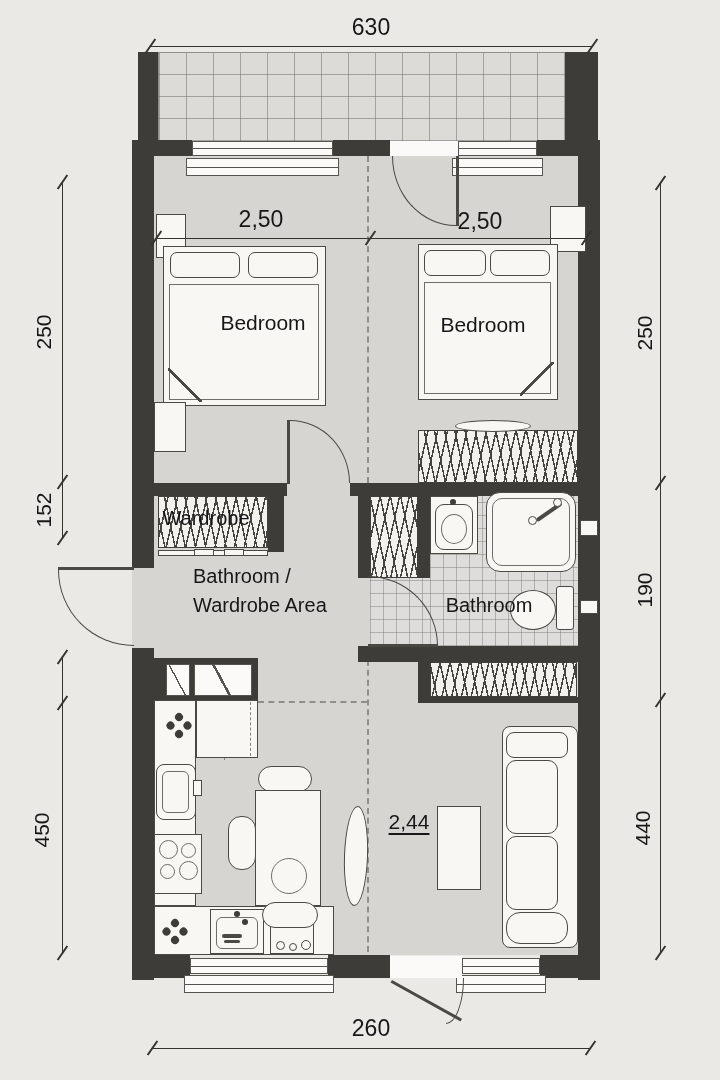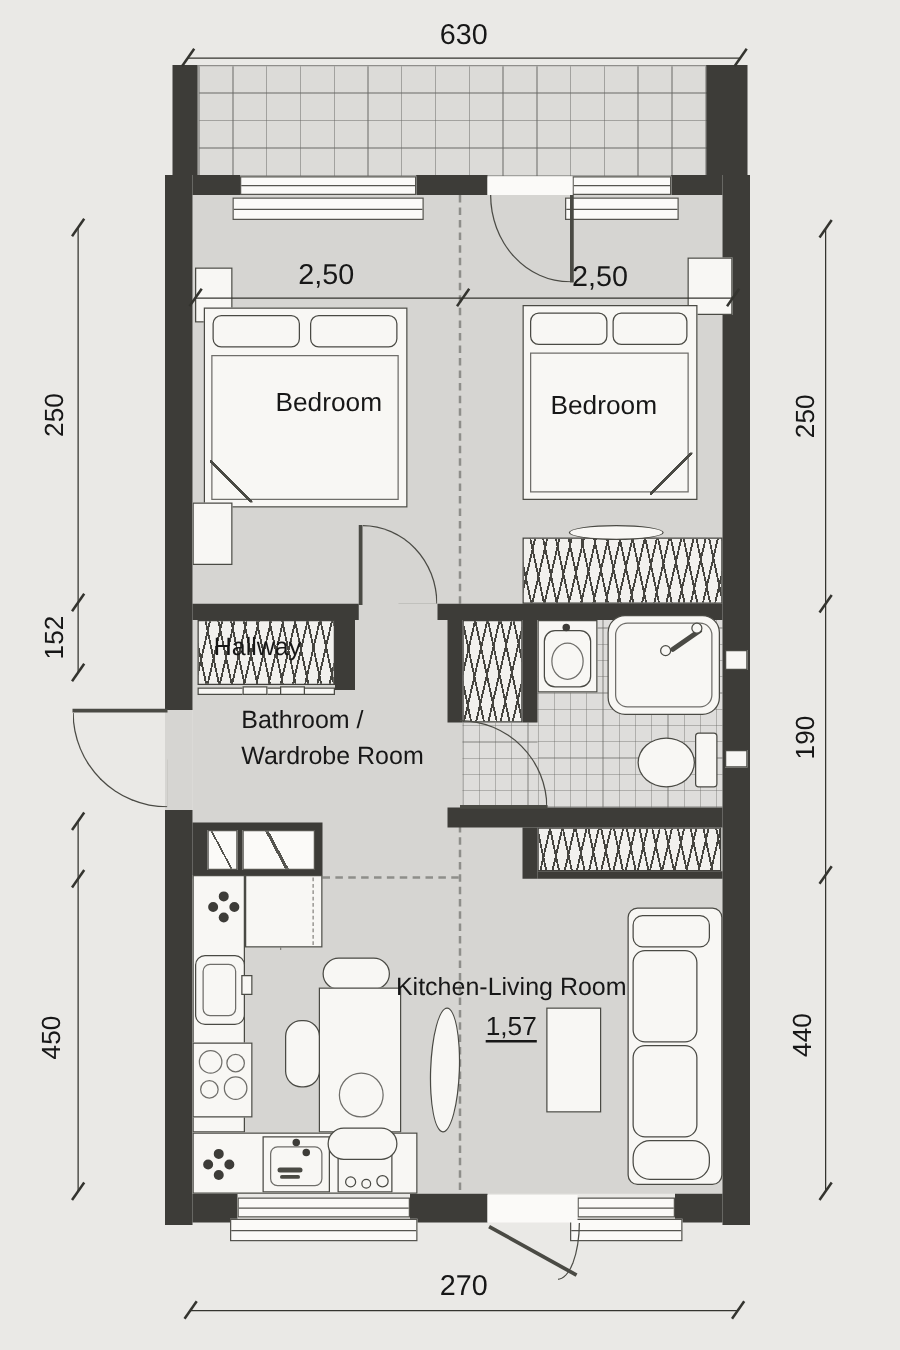--- a/index.html
+++ b/index.html
@@ -213,21 +213,21 @@
   <div class="dlh" style="left:156px;top:238px;width:430px;"></div>
   <div class="tk" style="left:156px;top:238px;"></div>
   <div class="tk" style="left:370px;top:238px;"></div>
   <div class="tk" style="left:586px;top:238px;"></div>
   <div class="dimlab" style="left:161px;top:206px;width:200px;">2,50</div>
   <div class="dimlab" style="left:380px;top:208px;width:200px;">2,50</div>
 
   <div class="dlh" style="left:152px;top:1048px;width:438px;"></div>
   <div class="tk" style="left:152px;top:1048px;"></div>
   <div class="tk" style="left:590px;top:1048px;"></div>
-  <div class="dimlab" style="left:152px;top:1015px;width:438px;">270</div>
+  <div class="dimlab" style="left:152px;top:1015px;width:438px;">260</div>
 
   <div class="dlv" style="left:62px;top:182px;height:356px;"></div>
   <div class="tk" style="left:62px;top:182px;"></div>
   <div class="tk" style="left:62px;top:482px;"></div>
   <div class="tk" style="left:62px;top:538px;"></div>
   <div class="dlv" style="left:62px;top:657px;height:296px;"></div>
   <div class="tk" style="left:62px;top:657px;"></div>
   <div class="tk" style="left:62px;top:703px;"></div>
   <div class="tk" style="left:62px;top:953px;"></div>
   <div class="dimlab rot" style="left:-6px;top:320px;width:100px;">250</div>
@@ -238,23 +238,23 @@
   <div class="tk" style="left:660px;top:183px;"></div>
   <div class="tk" style="left:660px;top:483px;"></div>
   <div class="tk" style="left:660px;top:700px;"></div>
   <div class="tk" style="left:660px;top:953px;"></div>
   <div class="dimlab rot" style="left:595px;top:321px;width:100px;">250</div>
   <div class="dimlab rot" style="left:595px;top:578px;width:100px;">190</div>
   <div class="dimlab rot" style="left:593px;top:816px;width:100px;">440</div>
 
   <div class="rmlab" style="left:163px;top:311px;width:200px;">Bedroom</div>
   <div class="rmlab" style="left:383px;top:313px;width:200px;">Bedroom</div>
-  <div class="rmlab sm" style="left:106px;top:507px;width:200px;">Hallway</div>
+  <div class="rmlab sm" style="left:106px;top:507px;width:200px;">Wardrobe</div>
   <div class="hallblock" style="left:193px;top:562px;">
     <div>Bathroom /</div>
-    <div>Wardrobe Room</div>
-  </div>
-  <div class="rmlab sm" style="left:279px;top:779px;width:260px;">Kitchen-Living Room</div>
+    <div>Wardrobe Area</div>
+  </div>
+  <div class="rmlab sm" style="left:389px;top:594px;width:200px;">Bathroom</div>
   <div class="rmlab" style="left:279px;top:810px;width:260px;">
-    <span class="underl">1,57</span>
+    <span class="underl">2,44</span>
   </div>
 
 </div>
 
 </body></html>

